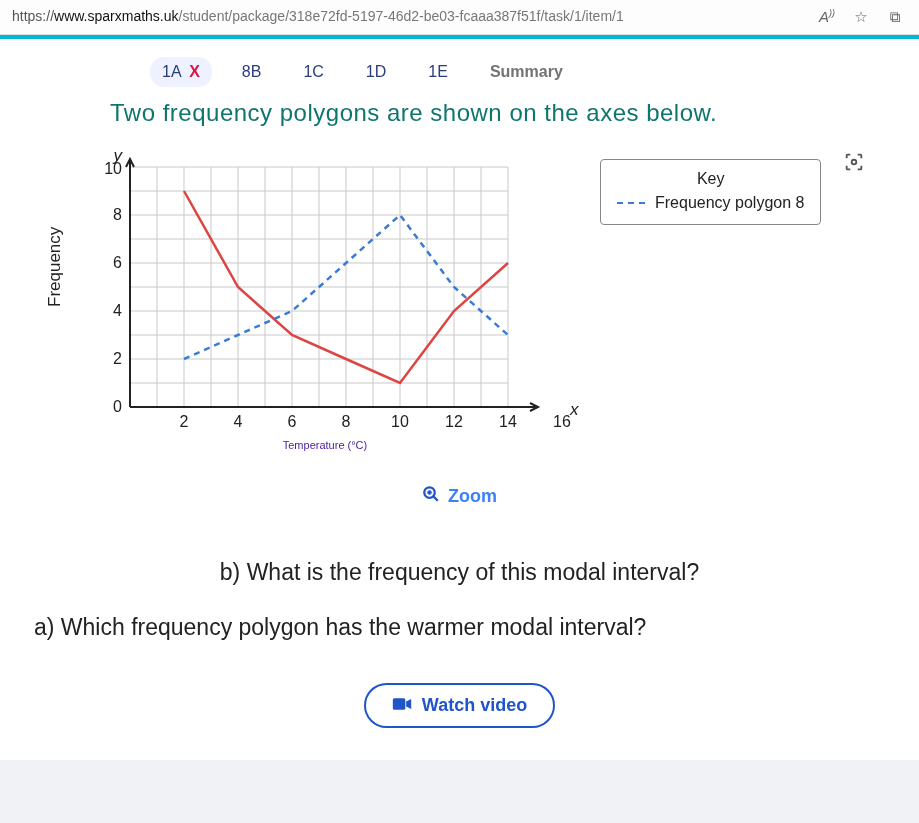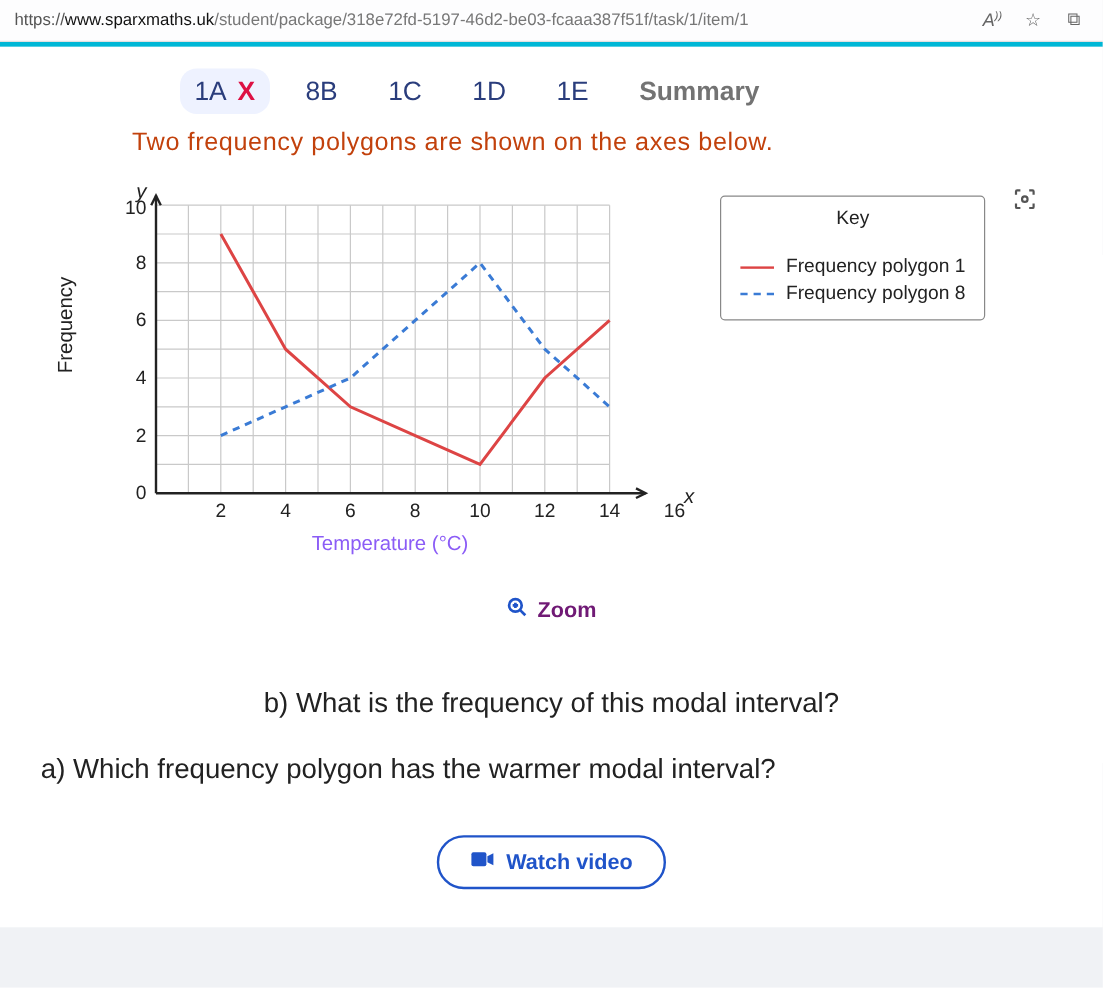--- a/index.html
+++ b/index.html
@@ -28,36 +28,36 @@
     .accent-bar { height: 4px; background: linear-gradient(#00b7d6,#00b7d6); }
 
     .content-wrap { background: #fff; }
     .tabs-row {
       display: flex;
       gap: 18px;
       padding: 18px 0 6px 150px;
       align-items: center;
     }
     .task-tab {
-      font-size: 22px;
+      font-size: 16px;
       color: #2a3d7c;
       padding: 6px 12px;
       border-radius: 14px;
       font-weight: 500;
     }
     .task-tab.active {
       background: #eef2ff;
     }
     .task-tab .x { color: #d14; margin-left: 4px; font-weight: 700; }
     .summary-tab { color: #737373; font-weight: 600; }
 
     .stale-title {
       font-family: Arial, sans-serif;
-      color: #c2410c;
-      font-size: 21px;
+      color: #0f766e;
+      font-size: 24px;
       letter-spacing: 0.5px;
       padding: 6px 0 10px 110px;
     }
 
     .chart-zone {
       position: relative;
       display: flex;
       padding: 10px 40px 6px 70px;
       gap: 20px;
       align-items: flex-start;
@@ -68,58 +68,58 @@
       top: 170px;
       transform: rotate(-90deg);
       transform-origin: left top;
       font-size: 17px;
       color: #222;
     }
     .plot-col { }
     .plot-svg { display: block; }
     .xlabel {
       text-align: center;
-      font-size: 17px;
-      color: #8b5cf6;
+      font-size: 11px;
+      color: #4c1d95;
       margin-top: 2px;
       width: 460px;
       padding-left: 50px;
     }
 
     .key-box {
       border: 1px solid #888;
       border-radius: 4px;
       padding: 10px 16px 12px;
       background: #fff;
       font-size: 16px;
       color: #222;
       margin-top: 12px;
       min-width: 200px;
     }
-    .key-title { text-align: center; font-weight: 500; margin-bottom: 22px; }
+    .key-title { text-align: center; font-weight: 500; margin-bottom: 6px; }
     .key-row { display: flex; align-items: center; gap: 10px; margin-top: 4px; }
     .key-swatch { width: 28px; height: 0; border-top-width: 2.5px; border-top-style: solid; }
     .key-swatch.s1 { border-color: #d44; border-top-style: solid; }
     .key-swatch.s2 { border-color: #3a7bd5; border-top-style: dashed; }
 
     .snap-icon {
       position: absolute;
       right: 50px;
       top: 10px;
       width: 30px; height: 30px;
       border-radius: 6px;
       color: #555;
       display: flex; align-items: center; justify-content: center;
       font-size: 17px;
     }
 
     .zoom-row {
       text-align: center;
       padding: 28px 0 10px;
-      color: #701a75;
+      color: #3b82f6;
       font-size: 18px;
       font-weight: 600;
       display: flex;
       justify-content: center;
       align-items: center;
       gap: 8px;
     }
     .zoom-row .mag { font-size: 16px; }
 
     .questions {
@@ -249,24 +249,20 @@
 
         <text x="52" y="14" font-size="17" font-style="italic" fill="#222" text-anchor="end">y</text>
         <text x="500" y="268" font-size="17" font-style="italic" fill="#222">x</text>
       </svg>
       <div class="xlabel">Temperature (°C)</div>
     </div>
 
     <div class="key-box">
       <div class="key-title">Key</div>
       <div class="key-row">
-        <span class="key-swatch s1"></span>
-        <span>Frequency polygon 1</span>
-      </div>
-      <div class="key-row">
         <span class="key-swatch s2"></span>
         <span>Frequency polygon 8</span>
       </div>
     </div>
 
     <div class="snap-icon">
       <svg width="22" height="22" viewBox="0 0 24 24" fill="none" stroke="#555" stroke-width="2">
         <path d="M4 8V5a1 1 0 0 1 1-1h3M20 8V5a1 1 0 0 0-1-1h-3M4 16v3a1 1 0 0 0 1 1h3M20 16v3a1 1 0 0 1-1 1h-3"></path>
         <circle cx="12" cy="12" r="2.5"></circle>
       </svg>

